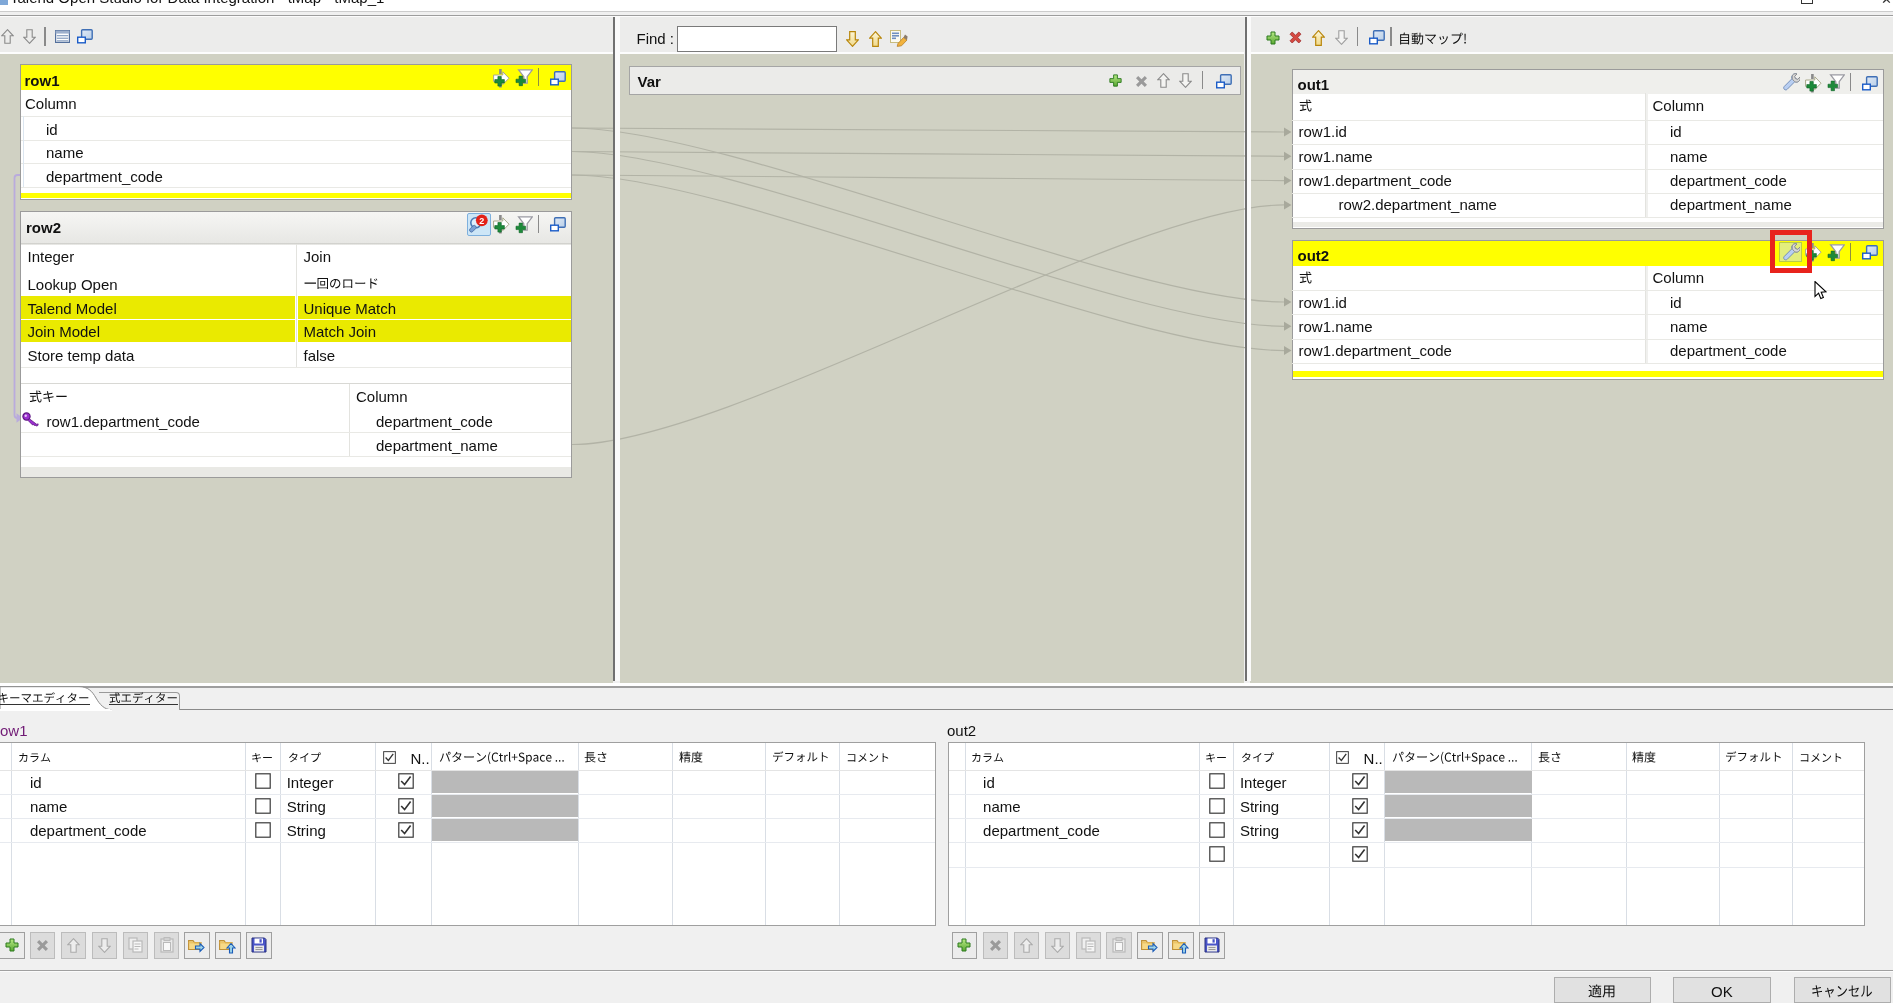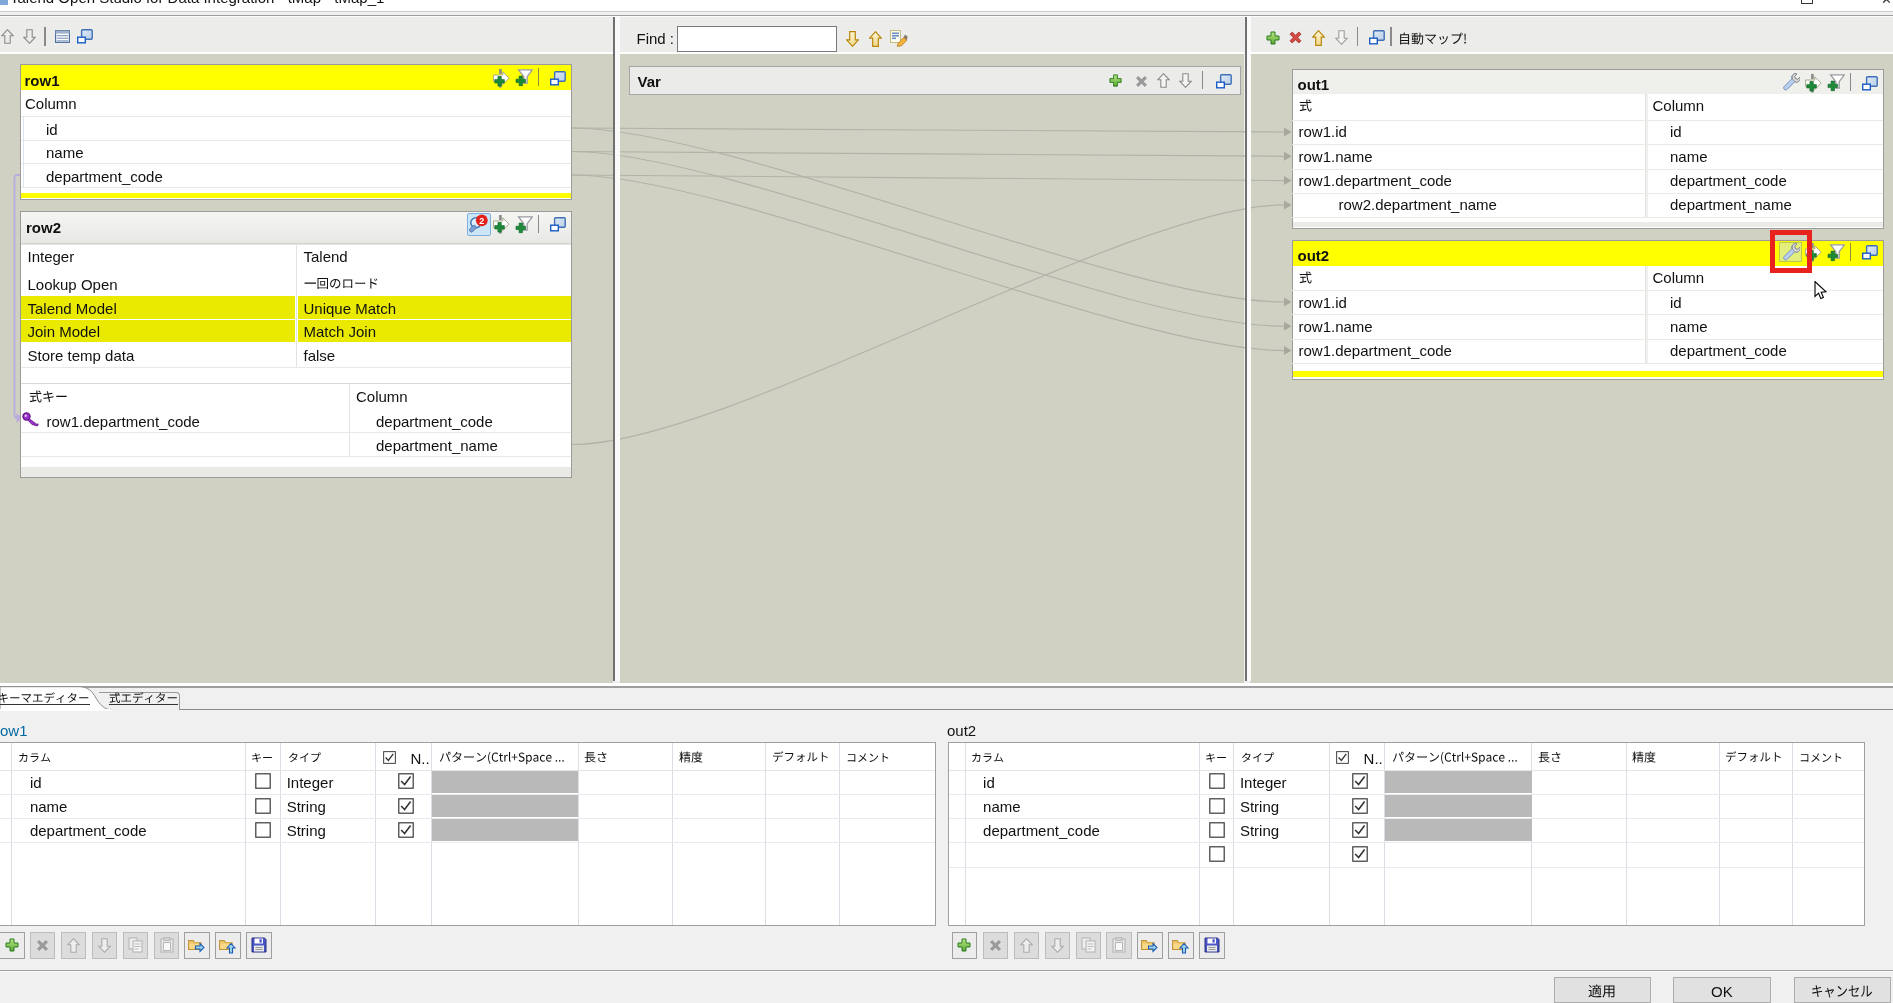--- a/index.html
+++ b/index.html
@@ -148,21 +148,21 @@
 <rect x="0.7" y="8.2" width="7.6" height="5.6" fill="#ffffff" stroke="#1b5cc8" stroke-width="1.4"></rect>
 </svg>
   </div>
 <div style="position:absolute;left:538px;top:68px;width:1.2px;height:18px;background:#8f8f40;z-index:4;"></div>
 <div style="position:absolute;left:20px;top:210.5px;width:552px;height:267px;background:#ffffff;border:1px solid #9b9b9b;z-index:2;"></div>
 <div style="position:absolute;left:21px;top:211.5px;width:550px;height:33px;background:linear-gradient(#f6f6f4,#e6e6e3);z-index:3;"></div>
 <div style="position:absolute;left:26px;top:218.5px;z-index:4;font-size:15px;font-weight:bold;color:#111;white-space:nowrap;">row2</div>
 <div style="position:absolute;left:21px;top:243.2px;width:550px;height:1px;background:#d2d2ce;z-index:3;"></div>
 <div style="position:absolute;left:295.5px;top:244px;width:1px;height:123px;background:#e3e3df;z-index:3;"></div>
 <div style="position:absolute;left:27.5px;top:247.6px;z-index:4;font-size:15px;color:#111;white-space:nowrap;">Integer</div>
-<div style="position:absolute;left:303.5px;top:247.6px;z-index:4;font-size:15px;color:#111;white-space:nowrap;">Talend</div>
+<div style="position:absolute;left:303.5px;top:247.6px;z-index:4;font-size:15px;color:#111;white-space:nowrap;">Join</div>
 <div style="position:absolute;left:27.5px;top:275.90000000000003px;z-index:4;font-size:15px;color:#111;white-space:nowrap;">Lookup Open</div>
 <div style="position:absolute;left:0px;top:0px;z-index:4;">
     <div style="position:absolute;left:304px;top:277.40000000000003px;z-index:10;"><svg width="75.0" height="14.5" viewBox="0 0 75.0 14.5">
         <path d="M0.55 5.6125V6.6375H12.0V5.6125Z M17.175 4.75H20.225V7.6125H17.175ZM16.2875 3.8999999999999995V8.45H21.15V3.8999999999999995ZM13.525 1.0124999999999993V11.9875H14.4875V11.3125H22.9875V11.9875H23.9875V1.0124999999999993ZM14.4875 10.425V1.9499999999999993H22.9875V10.425Z M30.95 2.9749999999999996C30.8125 4.125 30.5625 5.3125 30.25 6.35C29.6125 8.4625 28.95 9.3 28.3625 9.3C27.8 9.3 27.075 8.6 27.075 7.025C27.075 5.324999999999999 28.55 3.2749999999999995 30.95 2.9749999999999996ZM31.9875 2.9499999999999993C34.1125 3.1374999999999993 35.325 4.699999999999999 35.325 6.5874999999999995C35.325 8.75 33.75 9.9375 32.15 10.3C31.8625 10.3625 31.475 10.425 31.075 10.4625L31.6625 11.3875C34.625 11.0 36.35 9.25 36.35 6.625C36.35 4.0874999999999995 34.4875 2.0250000000000004 31.5625 2.0250000000000004C28.5125 2.0250000000000004 26.1 4.3999999999999995 26.1 7.1125C26.1 9.175 27.2125 10.45 28.325 10.45C29.4875 10.45 30.475 9.1375 31.2375 6.5625C31.5875 5.3999999999999995 31.825 4.125 31.9875 2.9499999999999993Z M39.325 2.4375C39.35 2.737499999999999 39.35 3.125 39.35 3.4124999999999996C39.35 3.8874999999999993 39.35 9.05 39.35 9.5625C39.35 10.0 39.325 10.925 39.3125 11.0875H40.3875L40.3625 10.3625H47.1875L47.175 11.0875H48.25C48.2375 10.95 48.225 9.975 48.225 9.575C48.225 9.1 48.225 3.9875 48.225 3.4124999999999996C48.225 3.0999999999999996 48.225 2.75 48.25 2.4375C47.875 2.4625000000000004 47.425 2.4625000000000004 47.15 2.4625000000000004C46.5375 2.4625000000000004 41.1125 2.4625000000000004 40.4375 2.4625000000000004C40.15 2.4625000000000004 39.8125 2.4499999999999993 39.325 2.4375ZM40.3625 9.3875V3.4499999999999993H47.2V9.3875Z M51.275 5.5874999999999995V6.8125C51.6625 6.7749999999999995 52.325 6.75 53.0125 6.75C53.95 6.75 58.9375 6.75 59.875 6.75C60.4375 6.75 60.9625 6.8 61.2125 6.8125V5.5874999999999995C60.9375 5.6125 60.4875 5.6499999999999995 59.8625 5.6499999999999995C58.9375 5.6499999999999995 53.9375 5.6499999999999995 53.0125 5.6499999999999995C52.3125 5.6499999999999995 51.65 5.6125 51.275 5.5874999999999995Z M70.7 2.0 70.0125 2.3125C70.425 2.875 70.8125 3.5625 71.125 4.2124999999999995L71.8375 3.8874999999999993C71.55 3.3 71.0125 2.4625000000000004 70.7 2.0ZM72.2125 1.375 71.525 1.6999999999999993C71.95 2.25 72.35 2.9124999999999996 72.6875 3.5749999999999993L73.3875 3.2249999999999996C73.0875 2.6500000000000004 72.5375 1.8125 72.2125 1.375ZM66.3125 10.0625C66.3125 10.525 66.2875 11.1375 66.2375 11.5375H67.4375C67.4 11.1375 67.3625 10.4625 67.3625 10.0625V5.949999999999999C68.75 6.375 70.9125 7.2125 72.2625 7.949999999999999L72.7 6.8875C71.375 6.225 69.0125 5.3374999999999995 67.3625 4.8374999999999995V2.7874999999999996C67.3625 2.4124999999999996 67.4 1.875 67.45 1.487499999999999H66.2125C66.2875 1.875 66.3125 2.4375 66.3125 2.7874999999999996C66.3125 3.8374999999999995 66.3125 9.3625 66.3125 10.0625Z" fill="#111111"></path>
       </svg></div>
   </div>
 <div style="position:absolute;left:21px;top:296.1px;width:274px;height:22.5px;background:#eaea00;z-index:3;"></div>
 <div style="position:absolute;left:298px;top:296.1px;width:273px;height:22.5px;background:#eaea00;z-index:3;"></div>
 <div style="position:absolute;left:27.5px;top:299.70000000000005px;z-index:4;font-size:15px;color:#111;white-space:nowrap;">Talend Model</div>
 <div style="position:absolute;left:303.5px;top:299.70000000000005px;z-index:4;font-size:15px;color:#111;white-space:nowrap;">Unique Match</div>
@@ -346,21 +346,21 @@
         <path d="M9.2 2.426499999999999 8.6135 1.9779999999999998C8.429499999999999 2.035499999999999 8.1305 2.0699999999999985 7.7509999999999994 2.0699999999999985C7.3255 2.0699999999999985 3.772 2.0699999999999985 3.312 2.0699999999999985C2.967 2.0699999999999985 2.3115 2.023999999999999 2.1505 2.0009999999999994V3.0474999999999994C2.277 3.0359999999999996 2.9095 2.9899999999999993 3.312 2.9899999999999993C3.7145 2.9899999999999993 7.383 2.9899999999999993 7.797 2.9899999999999993C7.5095 3.9444999999999997 6.67 5.301499999999999 5.888 6.186999999999999C4.7035 7.509499999999999 3.0015 8.878 1.15 9.6025L1.886 10.373C3.588 9.6025 5.1405 8.337499999999999 6.3709999999999996 7.014999999999999C7.544 8.061499999999999 8.763 9.407 9.5335 10.430499999999999L10.3385 9.740499999999999C9.591 8.831999999999999 8.188 7.337 6.9805 6.302C7.797 5.2669999999999995 8.5215 3.921499999999999 8.9125 2.932499999999999C8.9815 2.7714999999999996 9.131 2.5184999999999995 9.2 2.426499999999999Z M12.7305 6.968999999999999 12.9375 7.969499999999999C13.179 7.900499999999999 13.501 7.842999999999999 13.9495 7.762499999999999C14.513 7.658999999999999 15.743500000000001 7.451999999999999 17.043 7.233499999999999L17.491500000000002 9.5565C17.572 9.901499999999999 17.6065 10.2465 17.664 10.6375L18.7105 10.441999999999998C18.607 10.12 18.515 9.729 18.4345 9.395499999999998L17.963 7.084L20.792 6.635499999999999C21.2175 6.5665 21.5855 6.5089999999999995 21.826999999999998 6.485999999999999L21.643 5.52C21.39 5.5889999999999995 21.067999999999998 5.6579999999999995 20.619500000000002 5.749999999999999L17.7905 6.232999999999999L17.3305 3.921499999999999L20.009999999999998 3.4959999999999996C20.308999999999997 3.4499999999999993 20.6655 3.403999999999999 20.838 3.3809999999999993L20.6425 2.414999999999999C20.447 2.4724999999999993 20.1595 2.552999999999999 19.826 2.610499999999999C19.343 2.7024999999999997 18.285 2.874999999999999 17.1695 3.0589999999999993L16.928 1.8170000000000002C16.8935 1.564 16.836 1.241999999999999 16.8245 1.0234999999999985L15.7895 1.2074999999999996C15.870000000000001 1.4375 15.9505 1.6905000000000001 16.008 1.9894999999999996L16.2495 3.196999999999999C15.1685 3.3694999999999995 14.168 3.5189999999999992 13.7195 3.5649999999999995C13.3515 3.6109999999999998 13.0525 3.6339999999999995 12.765 3.6454999999999993L12.9605 4.680499999999999C13.3055 4.6 13.57 4.5424999999999995 13.892 4.484999999999999L16.422 4.071L16.881999999999998 6.382499999999999C15.571 6.589499999999999 14.317499999999999 6.784999999999999 13.7425 6.865499999999999C13.4435 6.911499999999999 12.995 6.9575 12.7305 6.968999999999999Z M24.173000000000002 5.140499999999999V6.267499999999999C24.5295 6.232999999999999 25.139 6.209999999999999 25.7715 6.209999999999999C26.634 6.209999999999999 31.2225 6.209999999999999 32.085 6.209999999999999C32.6025 6.209999999999999 33.085499999999996 6.255999999999999 33.3155 6.267499999999999V5.140499999999999C33.0625 5.163499999999999 32.6485 5.1979999999999995 32.073499999999996 5.1979999999999995C31.2225 5.1979999999999995 26.6225 5.1979999999999995 25.7715 5.1979999999999995C25.1275 5.1979999999999995 24.518 5.163499999999999 24.173000000000002 5.140499999999999Z M39.767 8.2915C40.4915 9.039 41.411500000000004 10.050999999999998 41.837 10.6375L42.6765 9.9705C42.216499999999996 9.407 41.4 8.5445 40.71 7.8545C42.6075 6.405499999999999 44.068 4.531 44.896 3.1854999999999993C44.965 3.081999999999999 45.0685 2.955499999999999 45.1835 2.8289999999999997L44.459 2.2424999999999997C44.298 2.299999999999999 44.033500000000004 2.3344999999999994 43.7115 2.3344999999999994C42.5615 2.3344999999999994 37.444 2.3344999999999994 36.8575 2.3344999999999994C36.455 2.3344999999999994 36.0065 2.288499999999999 35.6845 2.2424999999999997V3.277499999999999C35.9145 3.2544999999999993 36.409 3.208499999999999 36.8575 3.208499999999999C37.5245 3.208499999999999 42.596000000000004 3.208499999999999 43.6195 3.208499999999999C43.0445 4.243499999999999 41.722 5.933999999999999 40.0315 7.199C39.2495 6.497499999999999 38.3065 5.738499999999999 37.881 5.427999999999999L37.1335 6.025999999999999C37.743 6.451499999999999 39.077 7.6015 39.767 8.2915Z M46.966 8.613499999999998V9.66C47.3225 9.625499999999999 47.6675 9.613999999999999 47.978 9.613999999999999H55.579499999999996C55.8095 9.613999999999999 56.2235 9.613999999999999 56.534 9.66V8.613499999999998C56.235 8.648 55.9245 8.6825 55.579499999999996 8.6825H52.1985V3.392499999999999H54.9585C55.2805 3.392499999999999 55.6485 3.403999999999999 55.936 3.4384999999999994V2.426499999999999C55.66 2.4609999999999994 55.3035 2.495499999999999 54.9585 2.495499999999999H48.6335C48.4035 2.495499999999999 47.966499999999996 2.4724999999999993 47.6675 2.426499999999999V3.4384999999999994C47.955 3.403999999999999 48.415 3.392499999999999 48.6335 3.392499999999999H51.221000000000004V8.6825H47.978C47.6675 8.6825 47.311 8.6595 46.966 8.613499999999998Z M59.8345 1.7134999999999998V2.6679999999999993C60.1335 2.6449999999999996 60.513 2.6334999999999997 60.8925 2.6334999999999997C61.548 2.6334999999999997 64.2275 2.6334999999999997 64.86 2.6334999999999997C65.1935 2.6334999999999997 65.596 2.6449999999999996 65.9295 2.6679999999999993V1.7134999999999998C65.596 1.7594999999999992 65.1935 1.7824999999999989 64.86 1.7824999999999989C64.2275 1.7824999999999989 61.548 1.7824999999999989 60.881 1.7824999999999989C60.513 1.7824999999999989 60.168 1.7479999999999993 59.8345 1.7134999999999998ZM66.5275 0.782 65.918 1.0350000000000001C66.2285 1.4719999999999995 66.6195 2.161999999999999 66.8495 2.6334999999999997L67.4705 2.357499999999999C67.2405 1.8859999999999992 66.815 1.1844999999999999 66.5275 0.782ZM67.7925 0.3219999999999992 67.18299999999999 0.5749999999999993C67.51650000000001 1.0119999999999987 67.8845 1.6559999999999988 68.1375 2.161999999999999L68.7585 1.8859999999999992C68.53999999999999 1.4604999999999997 68.0915 0.7359999999999989 67.7925 0.3219999999999992ZM58.4775 4.6V5.554499999999999C58.788 5.531499999999999 59.1215 5.531499999999999 59.466499999999996 5.531499999999999H62.9165C62.882 6.623999999999999 62.7555 7.59 62.2495 8.3835C61.801 9.107999999999999 60.973 9.774999999999999 60.076 10.142999999999999L60.927 10.7755C61.9045 10.269499999999999 62.7785 9.4415 63.1925 8.6825C63.6525 7.819999999999999 63.8365 6.773499999999999 63.871 5.531499999999999H66.999C67.275 5.531499999999999 67.643 5.542999999999999 67.896 5.554499999999999V4.6C67.62 4.645999999999999 67.2405 4.6575 66.999 4.6575C66.3895 4.6575 60.1335 4.6575 59.466499999999996 4.6575C59.11 4.6575 58.788 4.634499999999999 58.4775 4.6Z M70.403 7.152999999999999 70.84 8.004C72.1395 7.6015 73.4735 7.003499999999999 74.4395 6.485999999999999V10.004999999999999C74.4395 10.3615 74.4165 10.832999999999998 74.3935 11.017H75.4515C75.4055 10.832999999999998 75.394 10.3615 75.394 10.004999999999999V5.911C76.4405 5.232499999999999 77.418 4.392999999999999 77.993 3.7604999999999995L77.28 3.070499999999999C76.6935 3.806499999999999 75.6355 4.749499999999999 74.543 5.416499999999999C73.6115 5.991499999999999 71.921 6.796499999999999 70.403 7.152999999999999Z M86.664 1.0924999999999994 85.6175 0.7589999999999986C85.5485 1.0579999999999998 85.36449999999999 1.4604999999999997 85.2495 1.6674999999999986C84.709 2.7139999999999995 83.536 4.438999999999999 81.558 5.669499999999999L82.3285 6.267499999999999C83.6165 5.382 84.64 4.254999999999999 85.376 3.2199999999999998H89.263C89.033 4.162999999999999 88.4465 5.404999999999999 87.699 6.405499999999999C86.894 5.842 86.0315 5.289999999999999 85.2725 4.852999999999999L84.6515 5.485499999999999C85.3875 5.945499999999999 86.2615 6.5435 87.0895 7.141499999999999C86.0545 8.257 84.5825 9.315 82.639 9.912999999999998L83.467 10.626C85.4105 9.901499999999999 86.825 8.843499999999999 87.8485 7.704999999999999C88.32 8.084499999999998 88.757 8.440999999999999 89.102 8.7515L89.7805 7.957999999999999C89.4125 7.658999999999999 88.9525 7.302499999999999 88.4695 6.946C89.3435 5.773 89.9645 4.427499999999999 90.2635 3.3694999999999995C90.3325 3.1854999999999993 90.436 2.9094999999999995 90.5395 2.748499999999999L89.7805 2.288499999999999C89.585 2.3689999999999998 89.332 2.4034999999999993 89.0215 2.4034999999999993H85.905L86.1465 1.9894999999999996C86.2615 1.7824999999999989 86.4685 1.3914999999999988 86.664 1.0924999999999994Z M93.173 5.140499999999999V6.267499999999999C93.5295 6.232999999999999 94.139 6.209999999999999 94.7715 6.209999999999999C95.634 6.209999999999999 100.2225 6.209999999999999 101.085 6.209999999999999C101.60249999999999 6.209999999999999 102.0855 6.255999999999999 102.3155 6.267499999999999V5.140499999999999C102.0625 5.163499999999999 101.6485 5.1979999999999995 101.0735 5.1979999999999995C100.2225 5.1979999999999995 95.6225 5.1979999999999995 94.7715 5.1979999999999995C94.1275 5.1979999999999995 93.518 5.163499999999999 93.173 5.140499999999999Z" fill="#111111"></path>
       </svg></div>
     <div style="position:absolute;left:-14px;top:704.3px;width:103.5px;height:1px;background:#333;"></div>
   </div>
 <div style="position:absolute;left:0px;top:0px;z-index:4;">
     <div style="position:absolute;left:108.5px;top:691.5px;z-index:10;"><svg width="69.0" height="13.3" viewBox="0 0 69.0 13.3">
         <path d="M8.1535 1.0234999999999985C8.7515 1.4375 9.4645 2.0584999999999987 9.8095 2.4724999999999993L10.4075 1.9319999999999986C10.0625 1.5294999999999987 9.3265 0.9429999999999996 8.74 0.5404999999999998ZM6.4975 0.5060000000000002C6.4975 1.2189999999999994 6.5205 1.9204999999999988 6.555 2.610499999999999H0.6325V3.4499999999999993H6.6125C6.9115 7.728 7.8774999999999995 11.062999999999999 9.7635 11.062999999999999C10.649 11.062999999999999 10.971 10.4765 11.1205 8.463999999999999C10.879 8.372 10.557 8.176499999999999 10.3615 7.981C10.281 9.521999999999998 10.1545 10.165999999999999 9.8325 10.165999999999999C8.693999999999999 10.165999999999999 7.797 7.3485 7.5095 3.4499999999999993H10.8905V2.610499999999999H7.4635C7.429 1.9319999999999986 7.4174999999999995 1.2304999999999993 7.4174999999999995 0.5060000000000002ZM0.6785 9.844 0.9545 10.694999999999999C2.4265 10.373 4.5424999999999995 9.889999999999999 6.4975 9.43L6.4285 8.648L3.9675 9.177V6.002999999999999H6.118V5.163499999999999H1.035V6.002999999999999H3.105V9.349499999999999Z M12.466 8.613499999999998V9.66C12.8225 9.625499999999999 13.1675 9.613999999999999 13.478 9.613999999999999H21.0795C21.3095 9.613999999999999 21.7235 9.613999999999999 22.034 9.66V8.613499999999998C21.735 8.648 21.424500000000002 8.6825 21.0795 8.6825H17.6985V3.392499999999999H20.4585C20.7805 3.392499999999999 21.1485 3.403999999999999 21.436 3.4384999999999994V2.426499999999999C21.16 2.4609999999999994 20.8035 2.495499999999999 20.4585 2.495499999999999H14.1335C13.9035 2.495499999999999 13.4665 2.4724999999999993 13.1675 2.426499999999999V3.4384999999999994C13.455 3.403999999999999 13.915 3.392499999999999 14.1335 3.392499999999999H16.721V8.6825H13.478C13.1675 8.6825 12.811 8.6595 12.466 8.613499999999998Z M25.3345 1.7134999999999998V2.6679999999999993C25.6335 2.6449999999999996 26.012999999999998 2.6334999999999997 26.3925 2.6334999999999997C27.048000000000002 2.6334999999999997 29.7275 2.6334999999999997 30.36 2.6334999999999997C30.6935 2.6334999999999997 31.096 2.6449999999999996 31.429499999999997 2.6679999999999993V1.7134999999999998C31.096 1.7594999999999992 30.6935 1.7824999999999989 30.36 1.7824999999999989C29.7275 1.7824999999999989 27.048000000000002 1.7824999999999989 26.381 1.7824999999999989C26.012999999999998 1.7824999999999989 25.668 1.7479999999999993 25.3345 1.7134999999999998ZM32.0275 0.782 31.418 1.0350000000000001C31.7285 1.4719999999999995 32.1195 2.161999999999999 32.3495 2.6334999999999997L32.9705 2.357499999999999C32.7405 1.8859999999999992 32.315 1.1844999999999999 32.0275 0.782ZM33.292500000000004 0.3219999999999992 32.683 0.5749999999999993C33.0165 1.0119999999999987 33.3845 1.6559999999999988 33.6375 2.161999999999999L34.2585 1.8859999999999992C34.04 1.4604999999999997 33.591499999999996 0.7359999999999989 33.292500000000004 0.3219999999999992ZM23.9775 4.6V5.554499999999999C24.288 5.531499999999999 24.6215 5.531499999999999 24.9665 5.531499999999999H28.4165C28.381999999999998 6.623999999999999 28.255499999999998 7.59 27.7495 8.3835C27.301000000000002 9.107999999999999 26.473 9.774999999999999 25.576 10.142999999999999L26.427 10.7755C27.4045 10.269499999999999 28.2785 9.4415 28.6925 8.6825C29.1525 7.819999999999999 29.3365 6.773499999999999 29.371 5.531499999999999H32.499C32.775 5.531499999999999 33.143 5.542999999999999 33.396 5.554499999999999V4.6C33.12 4.645999999999999 32.7405 4.6575 32.499 4.6575C31.889499999999998 4.6575 25.6335 4.6575 24.9665 4.6575C24.61 4.6575 24.288 4.634499999999999 23.9775 4.6Z M35.903 7.152999999999999 36.34 8.004C37.6395 7.6015 38.9735 7.003499999999999 39.9395 6.485999999999999V10.004999999999999C39.9395 10.3615 39.9165 10.832999999999998 39.8935 11.017H40.9515C40.9055 10.832999999999998 40.894 10.3615 40.894 10.004999999999999V5.911C41.9405 5.232499999999999 42.918 4.392999999999999 43.493 3.7604999999999995L42.78 3.070499999999999C42.1935 3.806499999999999 41.1355 4.749499999999999 40.043 5.416499999999999C39.1115 5.991499999999999 37.421 6.796499999999999 35.903 7.152999999999999Z M52.164 1.0924999999999994 51.1175 0.7589999999999986C51.0485 1.0579999999999998 50.8645 1.4604999999999997 50.7495 1.6674999999999986C50.209 2.7139999999999995 49.036 4.438999999999999 47.058 5.669499999999999L47.8285 6.267499999999999C49.1165 5.382 50.14 4.254999999999999 50.876 3.2199999999999998H54.763C54.533 4.162999999999999 53.9465 5.404999999999999 53.199 6.405499999999999C52.394 5.842 51.5315 5.289999999999999 50.7725 4.852999999999999L50.1515 5.485499999999999C50.8875 5.945499999999999 51.7615 6.5435 52.5895 7.141499999999999C51.5545 8.257 50.082499999999996 9.315 48.139 9.912999999999998L48.967 10.626C50.9105 9.901499999999999 52.325 8.843499999999999 53.3485 7.704999999999999C53.82 8.084499999999998 54.257 8.440999999999999 54.602000000000004 8.7515L55.2805 7.957999999999999C54.9125 7.658999999999999 54.4525 7.302499999999999 53.9695 6.946C54.8435 5.773 55.4645 4.427499999999999 55.7635 3.3694999999999995C55.832499999999996 3.1854999999999993 55.936 2.9094999999999995 56.039500000000004 2.748499999999999L55.2805 2.288499999999999C55.085 2.3689999999999998 54.832 2.4034999999999993 54.5215 2.4034999999999993H51.405L51.6465 1.9894999999999996C51.7615 1.7824999999999989 51.9685 1.3914999999999988 52.164 1.0924999999999994Z M58.673 5.140499999999999V6.267499999999999C59.0295 6.232999999999999 59.639 6.209999999999999 60.2715 6.209999999999999C61.134 6.209999999999999 65.7225 6.209999999999999 66.585 6.209999999999999C67.10249999999999 6.209999999999999 67.5855 6.255999999999999 67.8155 6.267499999999999V5.140499999999999C67.5625 5.163499999999999 67.1485 5.1979999999999995 66.5735 5.1979999999999995C65.7225 5.1979999999999995 61.1225 5.1979999999999995 60.2715 5.1979999999999995C59.6275 5.1979999999999995 59.018 5.163499999999999 58.673 5.140499999999999Z" fill="#111111"></path>
       </svg></div>
     <div style="position:absolute;left:108.5px;top:704.3px;width:69.0px;height:1px;background:#333;"></div>
   </div>
-<div style="position:absolute;left:0px;top:722px;font-size:15px;color:#0369a1;white-space:nowrap;">ow1</div>
+<div style="position:absolute;left:0px;top:722px;font-size:15px;color:#701a75;white-space:nowrap;">ow1</div>
 <div style="position:absolute;left:947px;top:722px;font-size:15px;color:#111;white-space:nowrap;">out2</div>
 <div style="position:absolute;left:-5.6px;top:742px;width:941.4px;height:184px;background:#ffffff;border:1px solid #9f9f9f;z-index:2;"></div>
 <div style="position:absolute;left:11.4px;top:743px;width:1px;height:182px;background:#d9dee5;z-index:3;"></div>
 <div style="position:absolute;left:245.4px;top:743px;width:1px;height:182px;background:#d9dee5;z-index:3;"></div>
 <div style="position:absolute;left:280.2px;top:743px;width:1px;height:182px;background:#d9dee5;z-index:3;"></div>
 <div style="position:absolute;left:375.29999999999995px;top:743px;width:1px;height:182px;background:#d9dee5;z-index:3;"></div>
 <div style="position:absolute;left:431.0px;top:743px;width:1px;height:182px;background:#d9dee5;z-index:3;"></div>
 <div style="position:absolute;left:578.0px;top:743px;width:1px;height:182px;background:#d9dee5;z-index:3;"></div>
 <div style="position:absolute;left:672.3px;top:743px;width:1px;height:182px;background:#d9dee5;z-index:3;"></div>
 <div style="position:absolute;left:765.4px;top:743px;width:1px;height:182px;background:#d9dee5;z-index:3;"></div>

